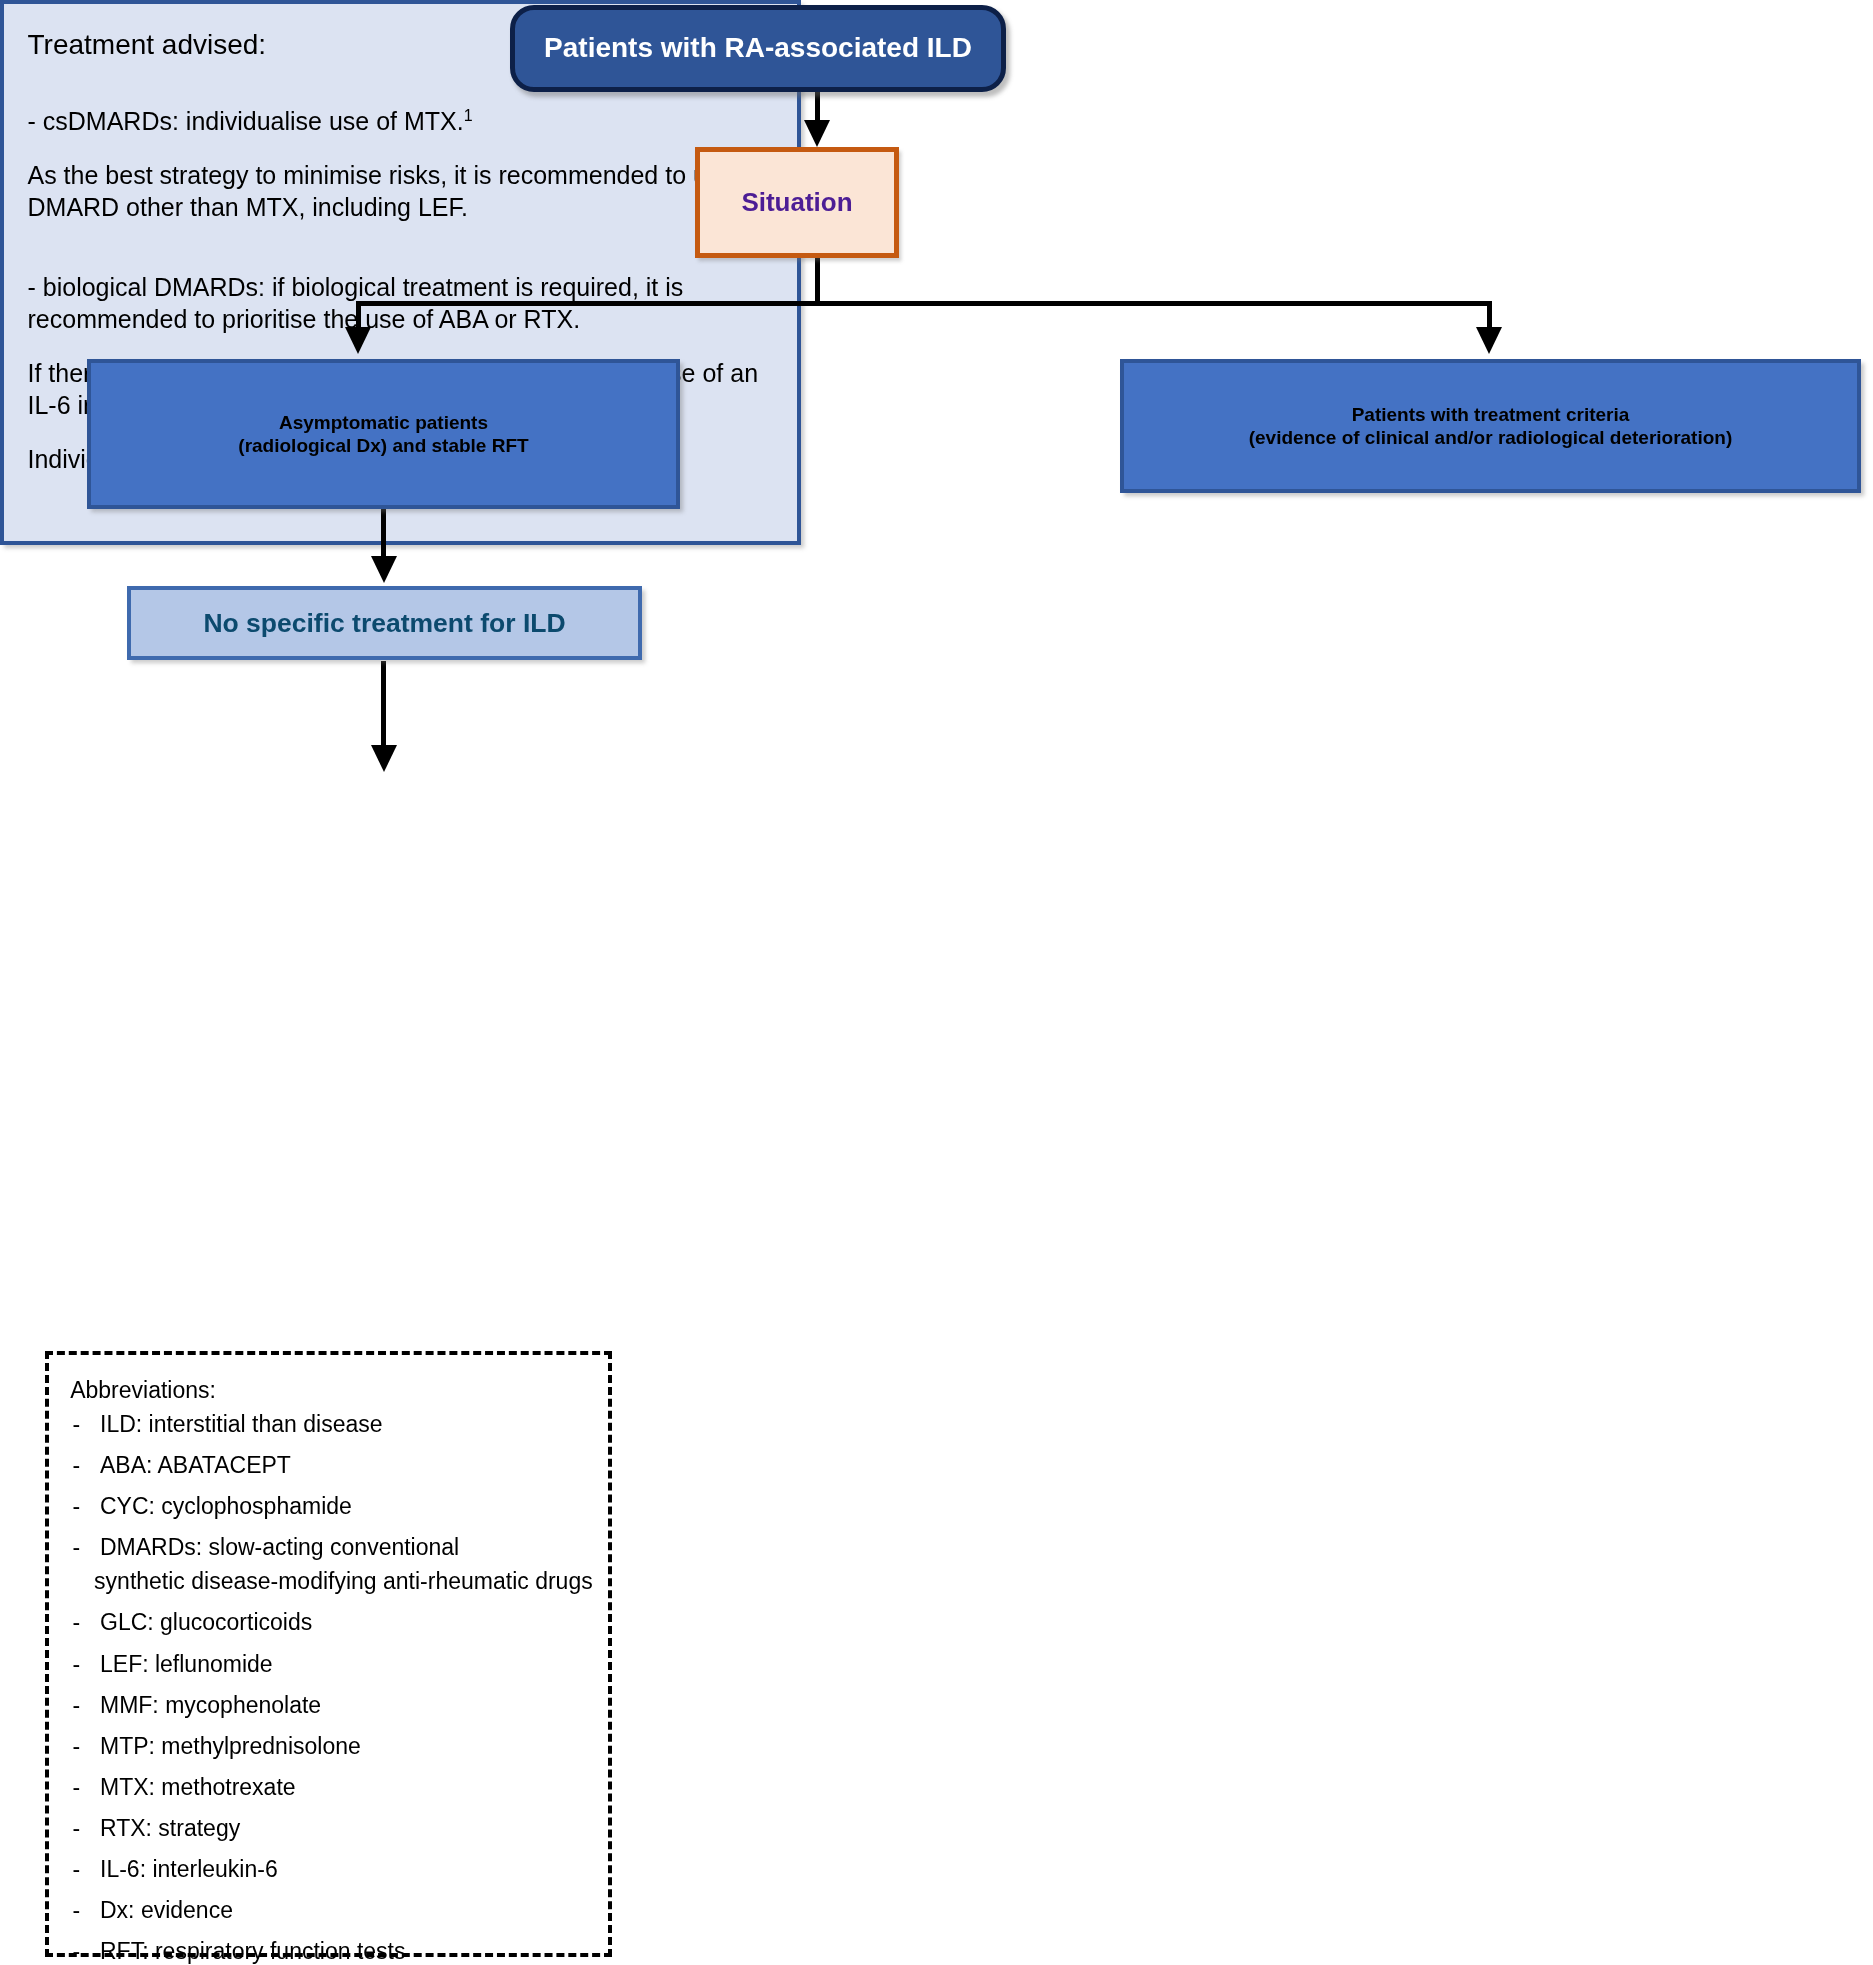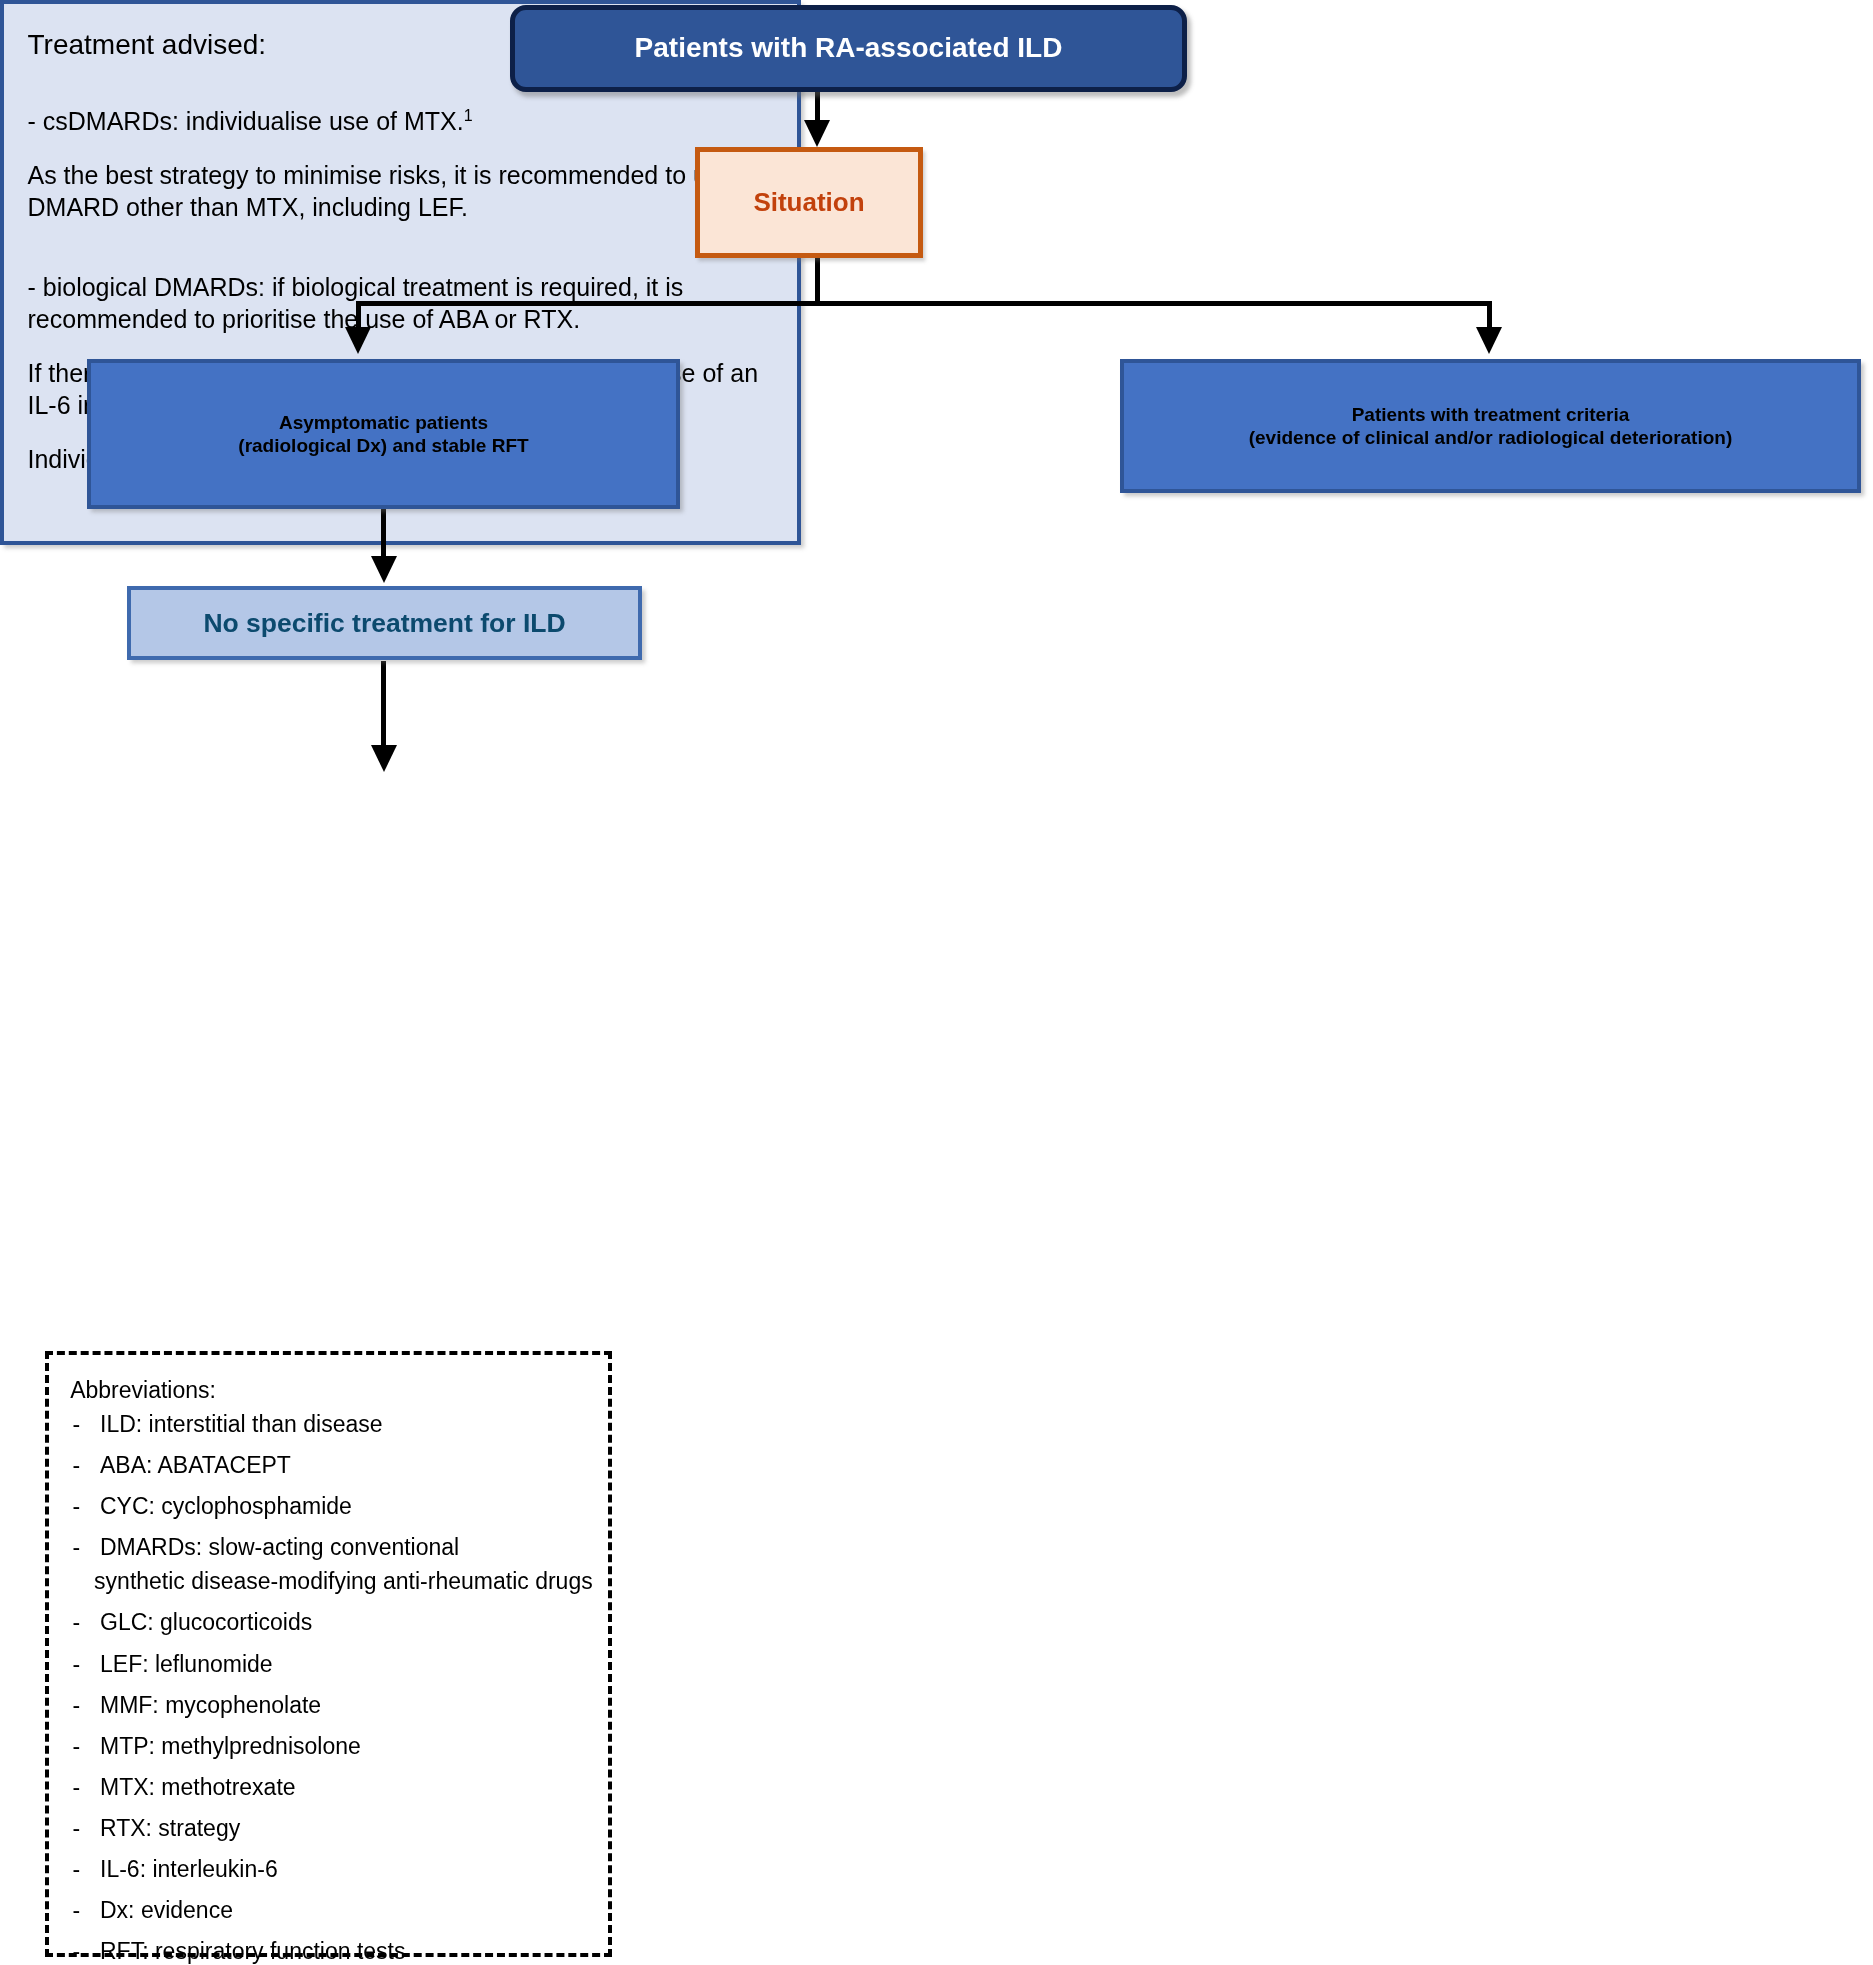--- a/index.html
+++ b/index.html
@@ -26,40 +26,40 @@
     align-items: center;
     justify-content: center;
     text-align: center;
     line-height: 1.22;
   }
 
   
   #node-root {
     left: 510px;
     top: 4.7px;
-    width: 677px;
+    width: 496px;
     height: 87px;
     background: #2f5597;
     border: 5.3px solid #0d2048;
-    border-radius: 16px;
+    border-radius: 24px;
     color: #ffffff;
     font-weight: bold;
     font-size: 28px;
     box-shadow: 3.5px 4.1px 4.1px rgba(110,110,110,0.45);
   }
 
   
   #node-situation {
     left: 695px;
     top: 147px;
-    width: 228px;
+    width: 204px;
     height: 111px;
     background: #fbe5d6;
     border: 5.3px solid #c55a11;
-    color: #c2410c;
+    color: #4c1d95;
     font-weight: bold;
     font-size: 26px;
     box-shadow: 2.9px 3.5px 3.5px rgba(120,120,120,0.35);
   }
 
   
   .node-blue {
     background: #4472c4;
     border: 4.1px solid #2f5597;
     color: #000000;

